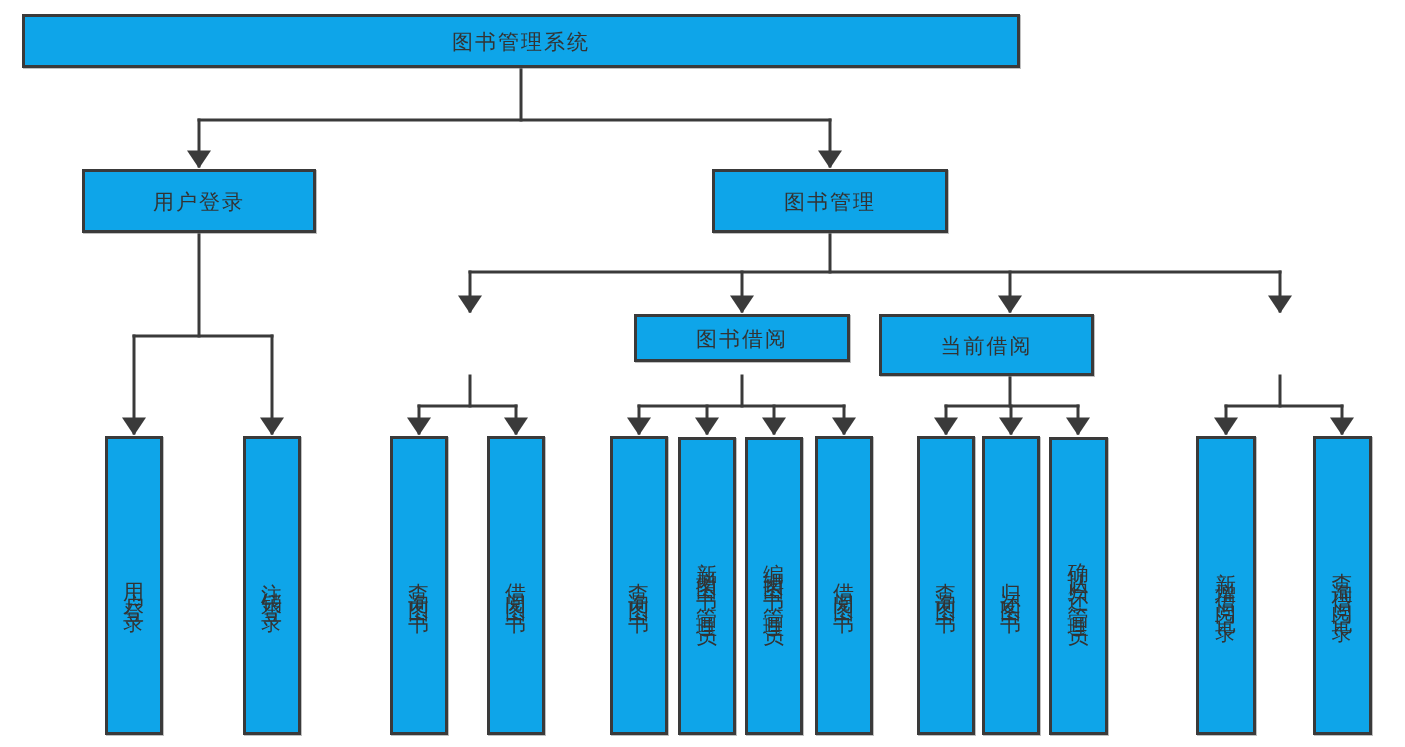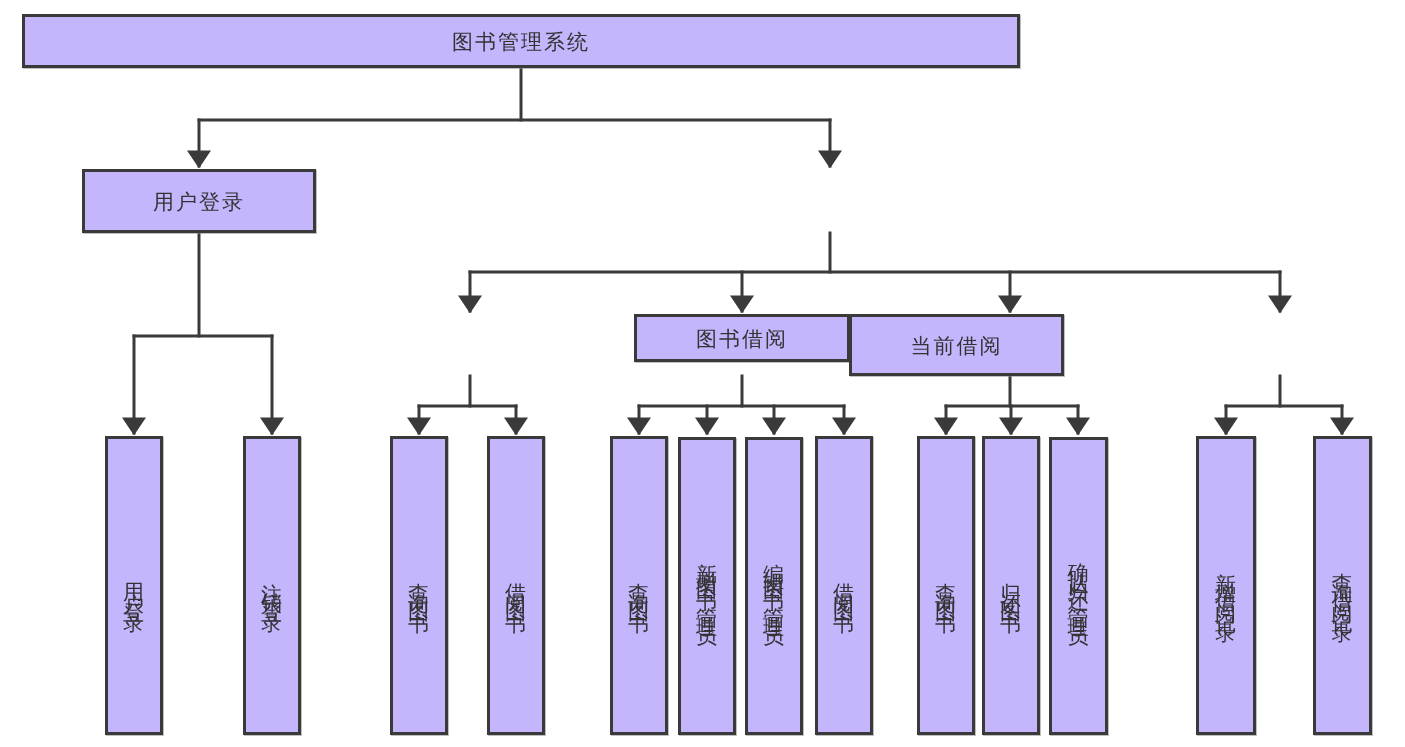--- a/index.html
+++ b/index.html
@@ -18,21 +18,21 @@
   }
   .wires {
     position: absolute;
     left: 0;
     top: 0;
     z-index: 0;
   }
   .node {
     position: absolute;
     box-sizing: border-box;
-    background: #c4b5fd;
+    background: #0ea5e9;
     border: 3px solid #3a3a3a;
     box-shadow: 1px 1px 0 rgba(140,140,140,0.55);
     display: flex;
     align-items: center;
     justify-content: center;
     z-index: 1;
     font-size: 21px;
     color: #333333;
   }
   .node .hlabel {
@@ -116,25 +116,28 @@
     </g>
   </svg>
 
   <div class="node" style="left:22px;top:14px;width:998px;height:54px">
     <span class="hlabel">图书管理系统</span>
   </div>
 
   <div class="node" style="left:82px;top:169px;width:234px;height:64px">
     <span class="hlabel">用户登录</span>
   </div>
+  <div class="node" style="left:712px;top:169px;width:236px;height:64px">
+    <span class="hlabel">图书管理</span>
+  </div>
 
   <div class="node" style="left:634px;top:314px;width:216px;height:48px">
     <span class="hlabel">图书借阅</span>
   </div>
-  <div class="node" style="left:849px;top:314px;width:215px;height:62px">
+  <div class="node" style="left:879px;top:314px;width:215px;height:62px">
     <span class="hlabel">当前借阅</span>
   </div>
 
   <div class="node" style="left:105px;top:436px;width:58px;height:299px">
     <span class="vlabel">用户登录</span>
   </div>
   <div class="node" style="left:243px;top:436px;width:58px;height:299px">
     <span class="vlabel">注销登录</span>
   </div>
 

